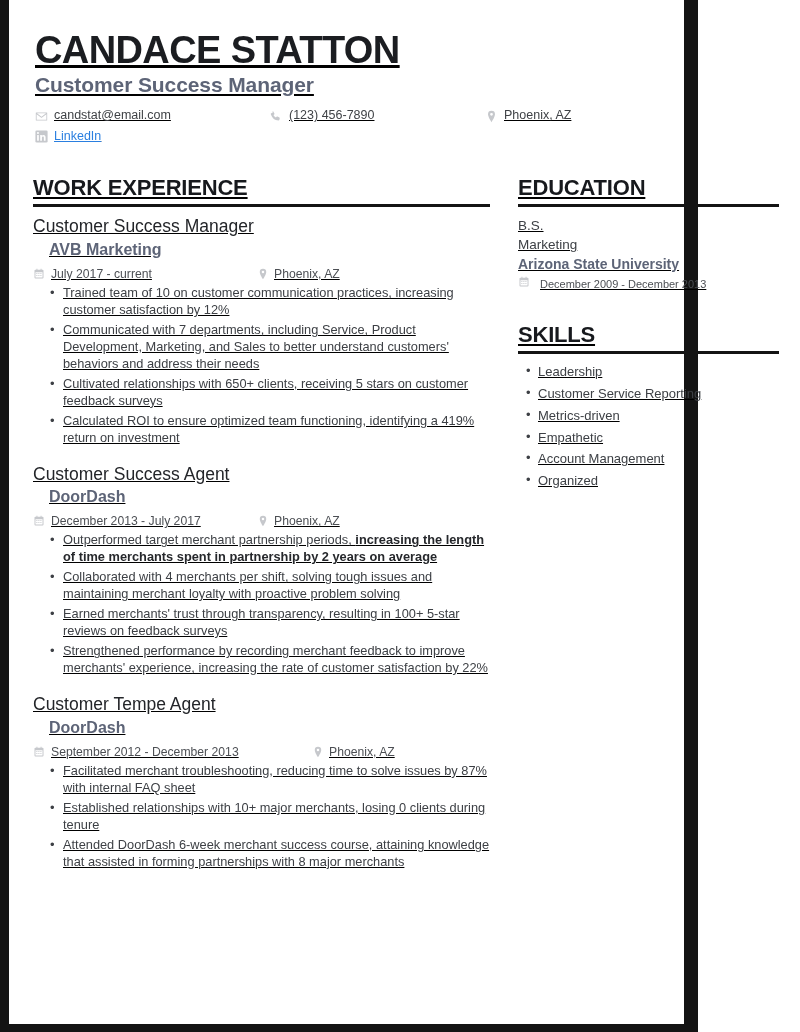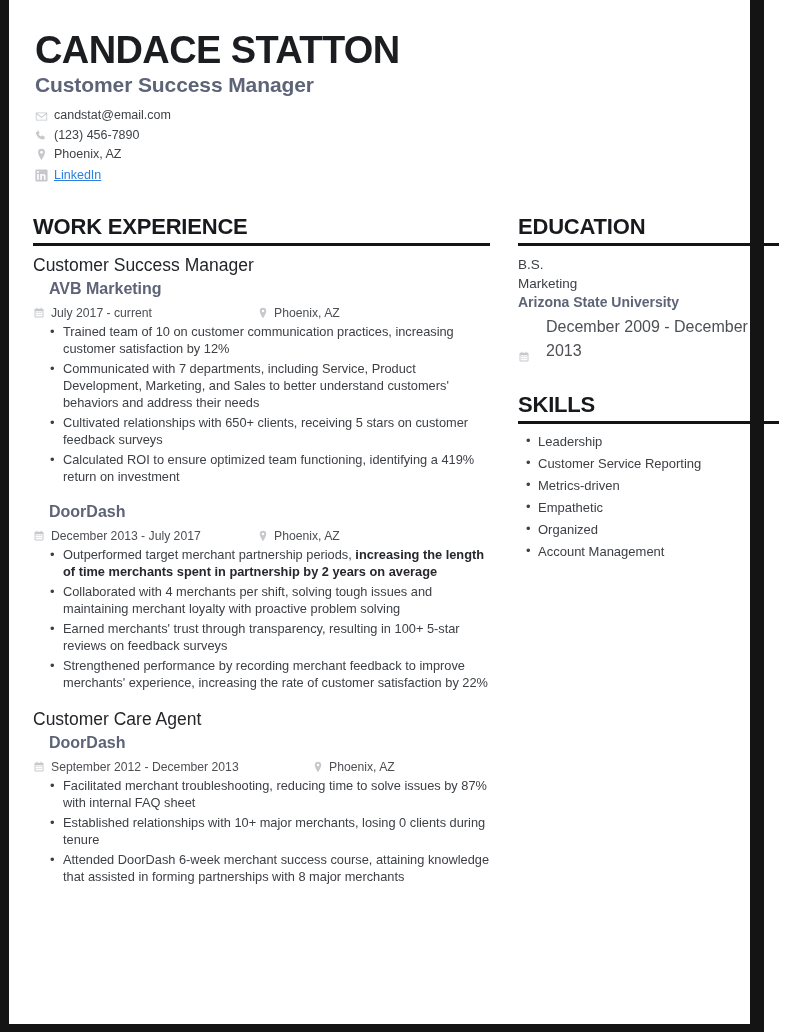--- a/index.html
+++ b/index.html
@@ -9,28 +9,29 @@
     background: #ffffff;
   }
   body {
     width: 800px;
     height: 1032px;
     font-family: "Liberation Sans", sans-serif;
     -webkit-font-smoothing: antialiased;
   }
   .page-frame {
     position: relative;
-    width: 764px;
+    width: 698px;
     height: 1032px;
     box-sizing: border-box;
     border-left: 9px solid #141414;
     border-right: 14px solid #141414;
     border-top: 0;
     border-bottom: 8px solid #141414;
     background: #ffffff;
+    text-decoration: underline;
   }
   .sheet {
     position: relative;
     width: 100%;
     height: 100%;
     box-sizing: border-box;
     background: #ffffff;
     padding: 30px 24px 0 24px;
   }
 
@@ -52,21 +53,20 @@
     line-height: 1.2;
     margin: 0 0 9px 0;
   }
   .contact-row {
     display: flex;
     align-items: flex-start;
     font-size: 12.5px;
     color: #3f4246;
     line-height: 1.55;
     margin-bottom: 1px;
-    flex-direction: column;
   }
   .contact-item {
     display: flex;
     align-items: center;
     gap: 6px;
   }
   .c-email { width: 235px; }
   .c-phone { width: 215px; }
   .c-loc   { flex: 1; }
   .icon {
@@ -169,23 +169,23 @@
   }
   .edu-school {
     font-size: 14px;
     font-weight: 700;
     color: #5d6477;
     line-height: 1.42;
     margin-bottom: 2px;
   }
   .edu-meta {
     display: flex;
-    align-items: flex-end;
-    gap: 16px;
-    font-size: 16px;
+    align-items: flex-start;
+    gap: 10px;
+    font-size: 11px;
     color: #4c4f54;
     line-height: 1.5;
   }
 
   
   .skills-block { margin-top: 30px; }
   ul.skills {
     margin: 2px 0 0 0;
     padding: 0 0 0 20px;
     list-style: none;
@@ -288,20 +288,21 @@
                 </span>
               </div>
               <ul class="bullets">
                 <li><span>Trained team of 10 on customer communication practices, increasing customer satisfaction by 12%</span></li>
                 <li><span>Communicated with 7 departments, including Service, Product Development, Marketing, and Sales to better understand customers' behaviors and address their needs</span></li>
                 <li><span>Cultivated relationships with 650+ clients, receiving 5 stars on customer feedback surveys</span></li>
                 <li><span>Calculated ROI to ensure optimized team functioning, identifying a 419% return on investment</span></li>
               </ul>
             </div>
             <div class="job">
+              <div class="job-title">Customer Success Agent</div>
               <div class="job-company">DoorDash</div>
               <div class="meta-row">
                 <span class="meta-date">
                   <span class="icon">
                     <svg width="12" height="12" viewBox="0 0 16 16" fill="currentColor">
                       <path d="M4.6 1v1.2H3.2A1.2 1.2 0 0 0 2 3.4v9.4A1.2 1.2 0 0 0 3.2 14h9.6a1.2 1.2 0 0 0 1.2-1.2V3.4a1.2 1.2 0 0 0-1.2-1.2h-1.4V1h-1.3v1.2H5.9V1H4.6zM3.3 5.6h9.4v7.1H3.3V5.6zm1.2 1.2v1.3h1.3V6.8H4.5zm2.7 0v1.3h1.3V6.8H7.2zm2.7 0v1.3h1.3V6.8H9.9zM4.5 9.3v1.3h1.3V9.3H4.5zm2.7 0v1.3h1.3V9.3H7.2zm2.7 0v1.3h1.3V9.3H9.9z"></path>
                     </svg>
                   </span>
                   <span>December 2013 - July 2017</span>
                 </span>
@@ -315,21 +316,21 @@
                 </span>
               </div>
               <ul class="bullets">
                 <li><span>Outperformed target merchant partnership periods, </span><b>increasing the length of time merchants spent in partnership by 2 years on average</b></li>
                 <li><span>Collaborated with 4 merchants per shift, solving tough issues and maintaining merchant loyalty with proactive problem solving</span></li>
                 <li><span>Earned merchants' trust through transparency, resulting in 100+ 5-star reviews on feedback surveys</span></li>
                 <li><span>Strengthened performance by recording merchant feedback to improve merchants' experience, increasing the rate of customer satisfaction by 22%</span></li>
               </ul>
             </div>
             <div class="job">
-              <div class="job-title">Customer Care Agent</div>
+              <div class="job-title">Customer Tempe Agent</div>
               <div class="job-company">DoorDash</div>
               <div class="meta-row">
                 <span class="meta-date" style="width: 260px; text-align: center;">
                   <span class="icon">
                     <svg width="12" height="12" viewBox="0 0 16 16" fill="currentColor">
                       <path d="M4.6 1v1.2H3.2A1.2 1.2 0 0 0 2 3.4v9.4A1.2 1.2 0 0 0 3.2 14h9.6a1.2 1.2 0 0 0 1.2-1.2V3.4a1.2 1.2 0 0 0-1.2-1.2h-1.4V1h-1.3v1.2H5.9V1H4.6zM3.3 5.6h9.4v7.1H3.3V5.6zm1.2 1.2v1.3h1.3V6.8H4.5zm2.7 0v1.3h1.3V6.8H7.2zm2.7 0v1.3h1.3V6.8H9.9zM4.5 9.3v1.3h1.3V9.3H4.5zm2.7 0v1.3h1.3V9.3H7.2zm2.7 0v1.3h1.3V9.3H9.9z"></path>
                     </svg>
                   </span>
                   <span>September 2012 - December 2013</span>
                 </span>
@@ -372,22 +373,22 @@
       </div>
 
       <div class="skills-block">
         <div class="section-title">SKILLS</div>
         <div class="section-rule rule-right"></div>
         <ul class="skills" id="skills-container">
               <li>Leadership</li>
               <li>Customer Service Reporting</li>
               <li>Metrics-driven</li>
               <li>Empathetic</li>
+              <li>Account Management</li>
               <li>Organized</li>
-              <li>Account Management</li>
             </ul>
       </div>
 
     </div>
   </div>
 
 </div>
 </div>
 
 </body></html>

